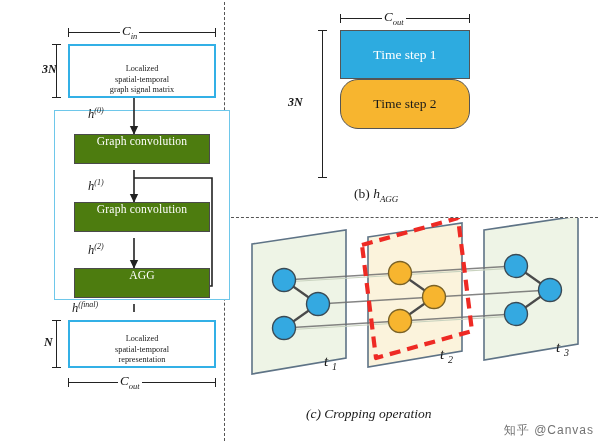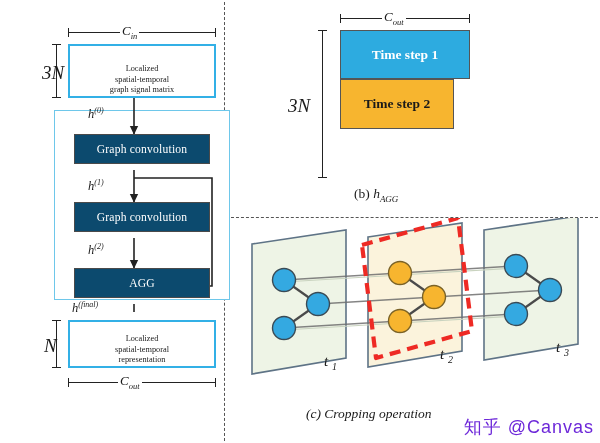--- a/index.html
+++ b/index.html
@@ -13,30 +13,30 @@
   
   .vdiv{position:absolute;left:224px;top:2px;width:0;height:439px;
         border-left:1.6px dashed #555;}
   .hdiv{position:absolute;left:226px;top:217px;width:372px;height:0;
         border-top:1.6px dashed #555;}
 
   
   .box-outline{position:absolute;border:2.2px solid #32b0e6;background:#ffffff;
         box-sizing:border-box;display:flex;align-items:flex-end;justify-content:center;}
   .box-outline .txt{font-size:8.3px;line-height:10.6px;text-align:center;color:#1a1a1a;}
-  .box-fill{position:absolute;background:#0c4a6e;border:1.1px solid #4a4a4a;
-        box-sizing:border-box;display:flex;align-items:center;justify-content:center;}
+  .box-fill{position:absolute;background:#4d7c0f;border:1.1px solid #4a4a4a;
+        box-sizing:border-box;display:flex;align-items:flex-start;justify-content:center;}
   .box-fill .txt{font-size:11.6px;color:#ffffff;letter-spacing:.2px;}
   .container-a{position:absolute;border:1.6px solid #6ec7ea;background:#ffffff;
         box-sizing:border-box;}
 
   .lbl{position:absolute;font-style:italic;white-space:nowrap;}
   .lbl-h{font-size:12.5px;}
   .lbl-h sup{font-size:8px;font-style:italic;}
-  .lbl-dim{font-size:19px;font-style:italic;font-weight:400;}
+  .lbl-dim{font-size:12px;font-style:italic;font-weight:700;}
   .lbl-C{font-size:13px;font-style:italic;}
   .lbl-C sub{font-size:8.5px;font-style:italic;}
   .caption{position:absolute;font-size:13.5px;font-style:normal;white-space:nowrap;}
   .caption i{font-style:italic;}
   .caption sub{font-size:9px;font-style:italic;}
 
   
   .brk-h{position:absolute;height:9px;}
   .brk-h .bar{position:absolute;top:4px;left:0;right:0;height:0;border-top:1.2px solid #222;}
   .brk-h .cap-l{position:absolute;left:0;top:0;width:0;height:9px;border-left:1.2px solid #222;}
@@ -44,24 +44,24 @@
   .brk-h .gap{position:absolute;top:-7px;background:#fff;padding:0 2px;}
 
   .brk-v{position:absolute;width:9px;}
   .brk-v .bar{position:absolute;left:4px;top:0;bottom:0;width:0;border-left:1.2px solid #222;}
   .brk-v .cap-t{position:absolute;top:0;left:0;height:0;width:9px;border-top:1.2px solid #222;}
   .brk-v .cap-b{position:absolute;bottom:0;left:0;height:0;width:9px;border-top:1.2px solid #222;}
 
   
   .bslab{position:absolute;box-sizing:border-box;border:1.1px solid #555;
      display:flex;align-items:center;justify-content:center;
-     font-family:"Liberation Serif",serif;font-weight:bold;font-size:13.5px;}
+     font-family:"Liberation Serif",serif;font-weight:normal;font-size:13.5px;}
 
   svg{display:block;}
-  .wm{position:absolute;right:6px;bottom:4px;font-size:18px;color:#6d28d9;
+  .wm{position:absolute;right:6px;bottom:4px;font-size:12px;color:#737373;
       font-family:"Liberation Sans",sans-serif;letter-spacing:1px;white-space:nowrap;}
 </style>
 </head>
 <body>
 
 <div class="root">
 
   <div class="vdiv"></div>
   <div class="hdiv"></div>
 
@@ -174,21 +174,21 @@
     <div class="brk-v" style="left:92px;top:30px;height:148px;">
       <div class="bar"></div>
         <div class="cap-t"></div>
         <div class="cap-b"></div>
     </div>
     <div class="lbl lbl-dim" style="left:62px;top:95px;font-style:italic;">3N</div>
 
     <div class="bslab" style="left:114px;top:30px;width:130px;height:49.3px;background:#2dabe0;color:#ffffff;">
       <span>Time step 1</span>
     </div>
-    <div class="bslab" style="left:114px;top:79.3px;width:114px;height:49.3px;background:#f7b52f;color:#1a1a1a;">
+    <div class="bslab" style="left:114px;top:79.3px;width:130px;height:49.3px;background:#f7b52f;color:#1a1a1a;border-radius:18px;">
       <span>Time step 2</span>
     </div>
 
     <div class="caption" style="left:128px;top:186px;">
       <span>(b) </span><i>h</i><sub>AGG</sub>
     </div>
   </div>
 
   <div class="abs" style="left:226px;top:218px;width:374px;height:225px;">
 

